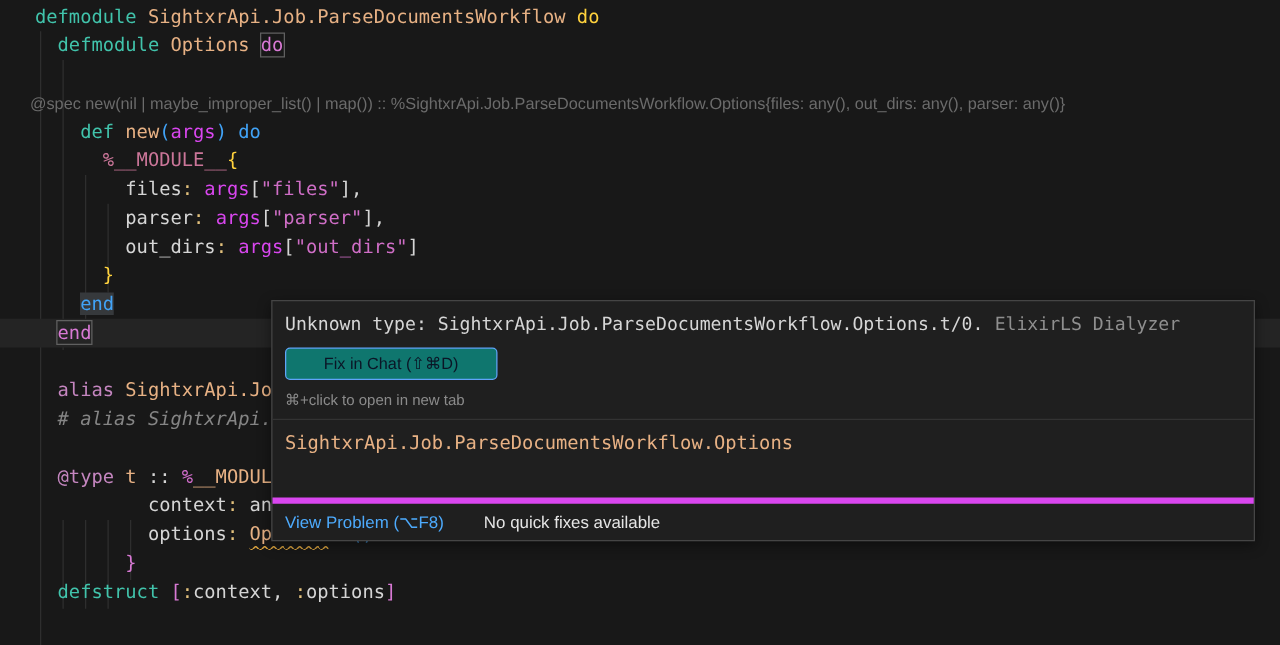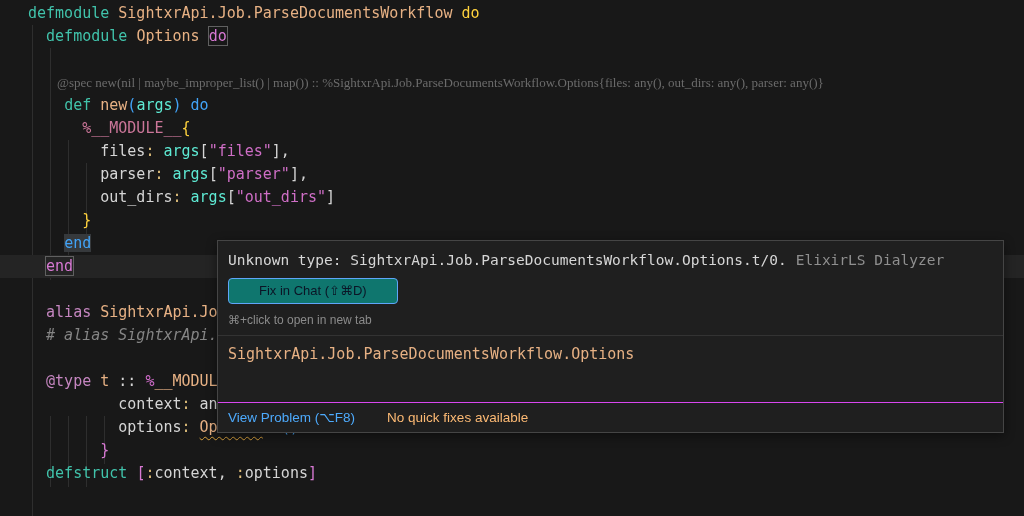--- a/index.html
+++ b/index.html
@@ -4,24 +4,24 @@
 <style>
   html,body{margin:0;padding:0;background:#181818;width:1024px;height:516px;overflow:hidden;}
   .editor{position:relative;width:1024px;height:516px;background:#181818;
           font-family:"DejaVu Sans Mono","Liberation Mono",monospace;font-size:15px;}
   
   .guide{position:absolute;width:1px;background:#2e2e2e;z-index:1;}
   
   .lines{position:absolute;top:2px;left:0;width:100%;z-index:2;}
   .line{height:23px;line-height:23px;white-space:pre;padding-left:28px;color:#d5d5d5;}
   .line-cur{background:#242424;}
-  .line-ghost{font-family:Liberation Serif, serif;font-size:13px;color:#6b6b6b;padding-left:57px;}
+  .line-ghost{font-family:Liberation Sans, sans-serif;font-size:13px;color:#6b6b6b;padding-left:24px;}
   .c-kw1{color:#41c3ab}.c-kw2{color:#c586c0}.c-mod{color:#e7b184}
   .c-b1{color:#ffd23d}.c-b2{color:#d879d4}.c-b3{color:#41a3f7}
-  .c-var{color:#5eead4}.c-str{color:#cf6ec6}.c-pun{color:#d5d5d5}
+  .c-var{color:#d946ef}.c-str{color:#cf6ec6}.c-pun{color:#d5d5d5}
   .c-col{color:#e2c07c}.c-rose{color:#cb7699}.c-pct{color:#d16dcb}
   .c-com{color:#858585;font-style:italic}.c-ghost{color:#6b6b6b}
   .tok-box{outline:1px solid #606060;}
   .tok-hl{background:#36393c;}
   .tok-sq{text-decoration:underline wavy #d9a23d 1px;text-underline-offset:4px;}
   
   .popup{position:absolute;left:217px;top:240px;width:787px;height:193px;z-index:10;
          background:#1f1f1f;border:1px solid #454545;box-sizing:border-box;
          box-shadow:0 3px 10px rgba(0,0,0,.45);
          font-family:"Liberation Sans","DejaVu Sans",sans-serif;color:#cccccc;
@@ -31,22 +31,22 @@
   .pp-msg{color:#d6d6d6}.pp-src{color:#8f8f8f;margin-left:9px;}
   .pp-fix{display:inline-block;margin-top:9px;background:#0f766e;color:#0b1526;
           border:1px solid #5fa5f9;border-radius:4px;font-size:13px;line-height:16px;
           padding:4px 30px;font-family:inherit;cursor:pointer;}
   .pp-hint{margin-top:9px;font-size:12px;color:#8b8b8b;}
   .pp-sec2{padding:9px 10px 6px 10px;flex:1;}
   .pp-symbol{font-family:"DejaVu Sans Mono","Liberation Mono",monospace;font-size:15px;color:#e7b184;line-height:19px;}
   .pp-docrow{margin-top:14px;font-size:14px;line-height:17px;}
   .pp-kind{color:#d6d6d6;font-style:italic;margin-right:7px;}
   .pp-link{color:#4daafc;text-decoration:none;cursor:pointer;}
-  .pp-status{border-top:1px solid #d946ef;padding:6px 10px;font-size:13.5px;line-height:17px;display:flex;align-items:center;}
-  .pp-nofix{color:#fdba74;margin-left:32px;text-align:center;}
+  .pp-status{border-top:5px solid #d946ef;padding:6px 10px;font-size:13.5px;line-height:17px;display:flex;align-items:center;}
+  .pp-nofix{color:#e5e5e5;margin-left:32px;text-align:center;}
 </style>
 </head>
 <body>
 
 <div class="editor">
 
   <div class="guide" style="left:32px;top:25px;height:491px;"></div>
   <div class="guide" style="left:50px;top:48px;height:232px;"></div>
   <div class="guide" style="left:68px;top:140px;height:117px;"></div>
   <div class="guide" style="left:86px;top:163px;height:71px;"></div>

